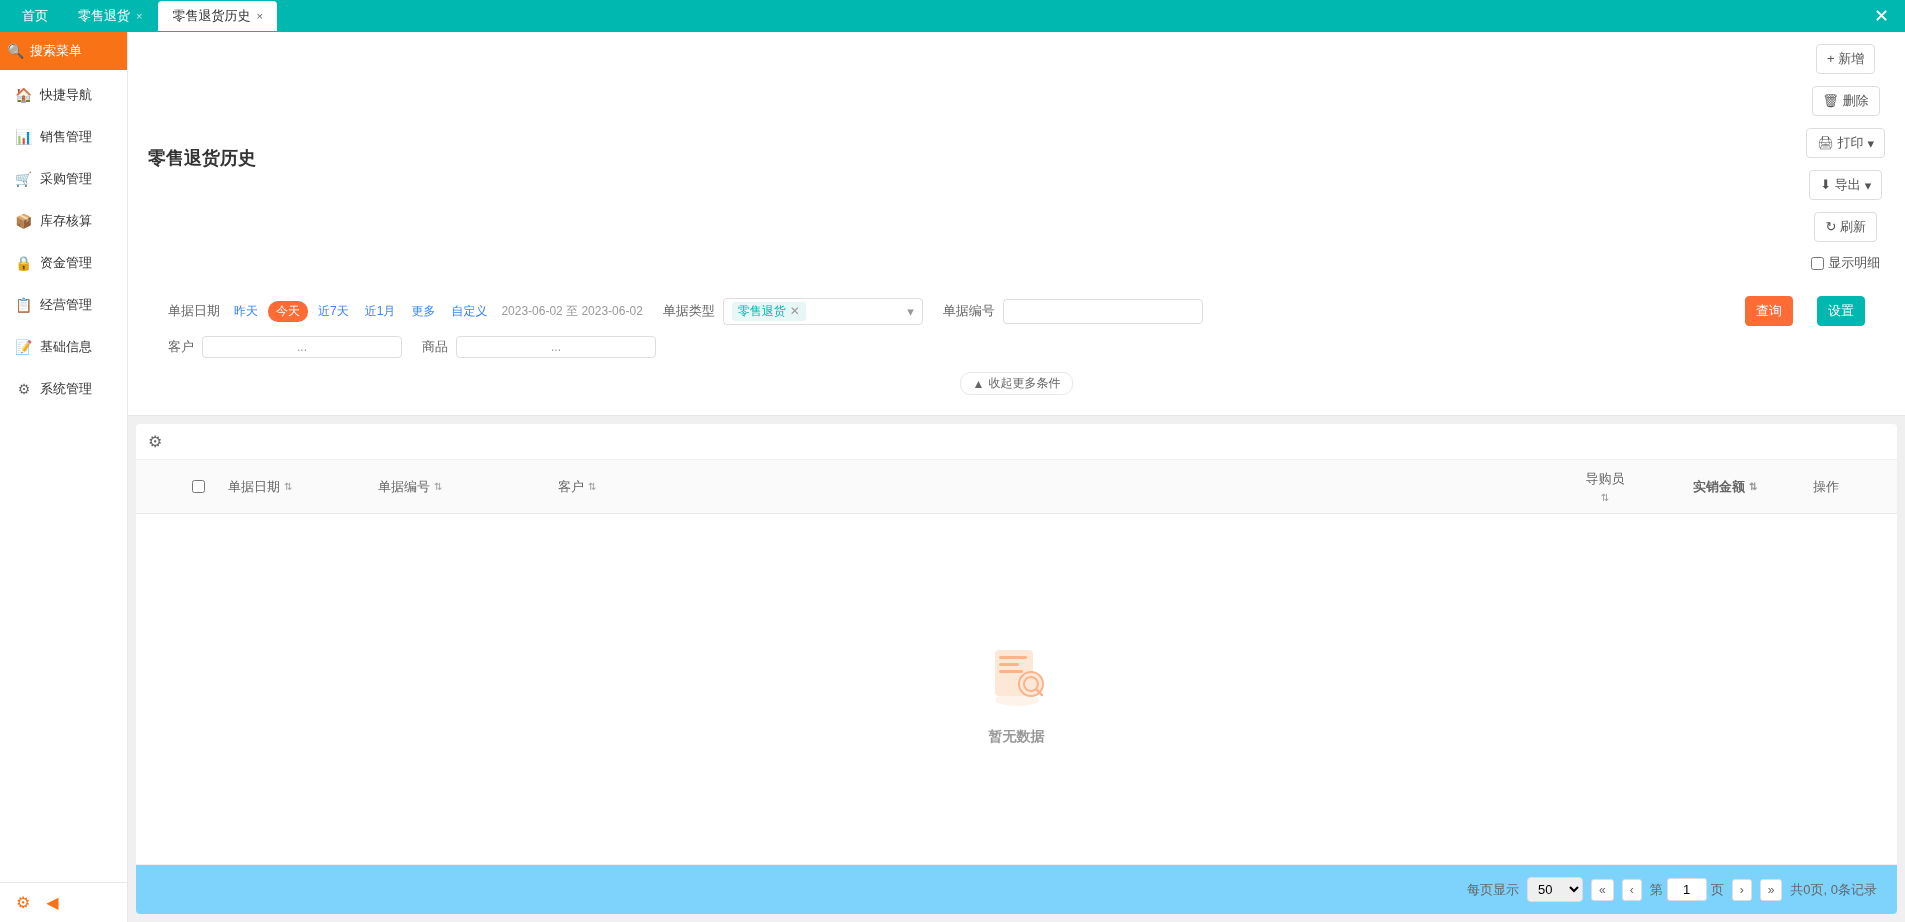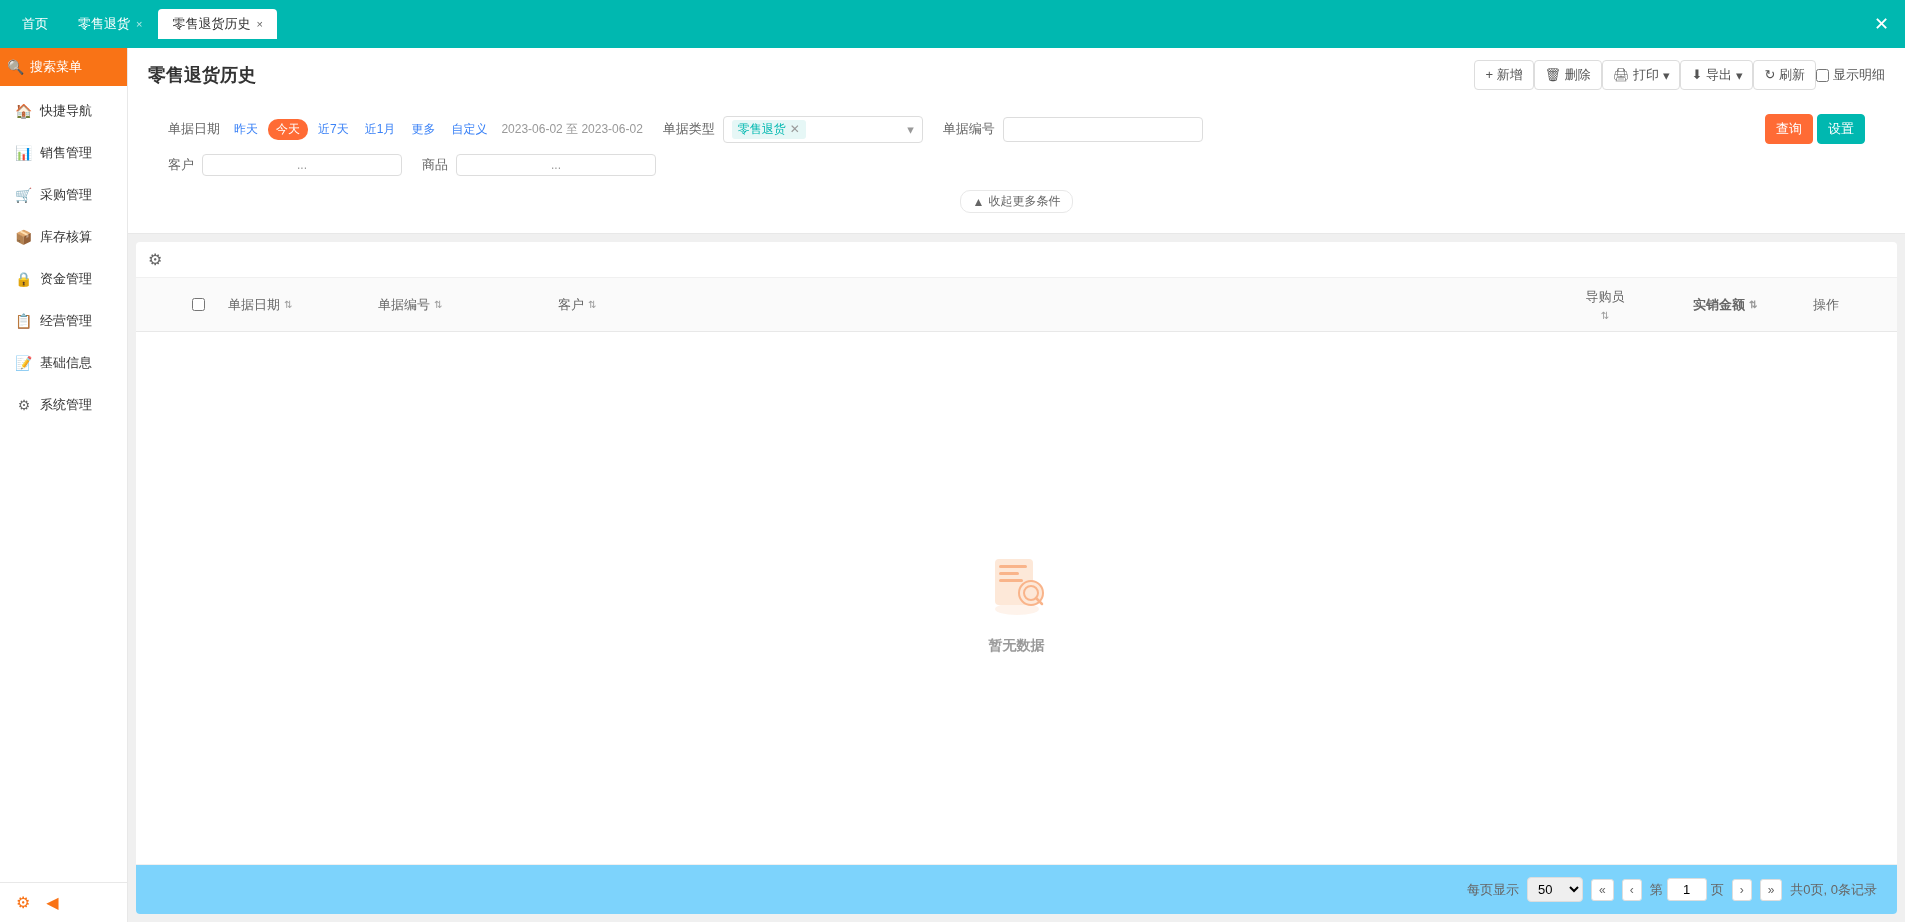--- a/index.html
+++ b/index.html
@@ -1,21 +1,21 @@
 <!DOCTYPE html>
 <html><head>
   <meta charset="utf-8">
   <style>
     * { box-sizing: border-box; margin: 0; padding: 0; }
     body { font-family: 'Microsoft YaHei', sans-serif; font-size: 13px; background: #f5f5f5; display: flex; flex-direction: column; height: 922px; overflow: hidden; }
 
     
     .top-bar {
       background: #00b8b0;
-      height: 48px;
+      height: 32px;
       display: flex;
       align-items: center;
       padding: 0 8px;
       flex-shrink: 0;
     }
     .top-bar-tabs {
       display: flex;
       align-items: center;
       flex: 1;
       gap: 2px;
@@ -138,20 +138,22 @@
       margin-bottom: 12px;
     }
     .page-title {
       font-size: 18px;
       font-weight: bold;
       color: #333;
     }
     .toolbar {
       display: flex;
       align-items: center;
+      gap: 12px;
+      flex-direction: column;
     }
     .toolbar-btn {
       display: flex;
       align-items: center;
       gap: 4px;
       padding: 5px 10px;
       border: 1px solid #ddd;
       border-radius: 4px;
       background: white;
       cursor: pointer;
@@ -503,21 +505,21 @@
               </span>
               <span class="select-arrow">▾</span>
             </div>
           </div>
 
           <div class="filter-item">
             <span class="filter-label">单据编号</span>
             <input class="filter-input" style="min-width: 200px;" placeholder="">
           </div>
 
-          <div style="margin-left:auto; display:flex; gap:4px;">
+          <div style="margin-left:auto; display:flex; gap:24px;">
             <button class="toolbar-btn primary">查询</button>
             <button class="toolbar-btn secondary">设置</button>
           </div>
         </div>
 
         <div class="filter-row">
 
           <div class="filter-item">
             <span class="filter-label">客户</span>
             <button class="ellipsis-btn">...</button>

